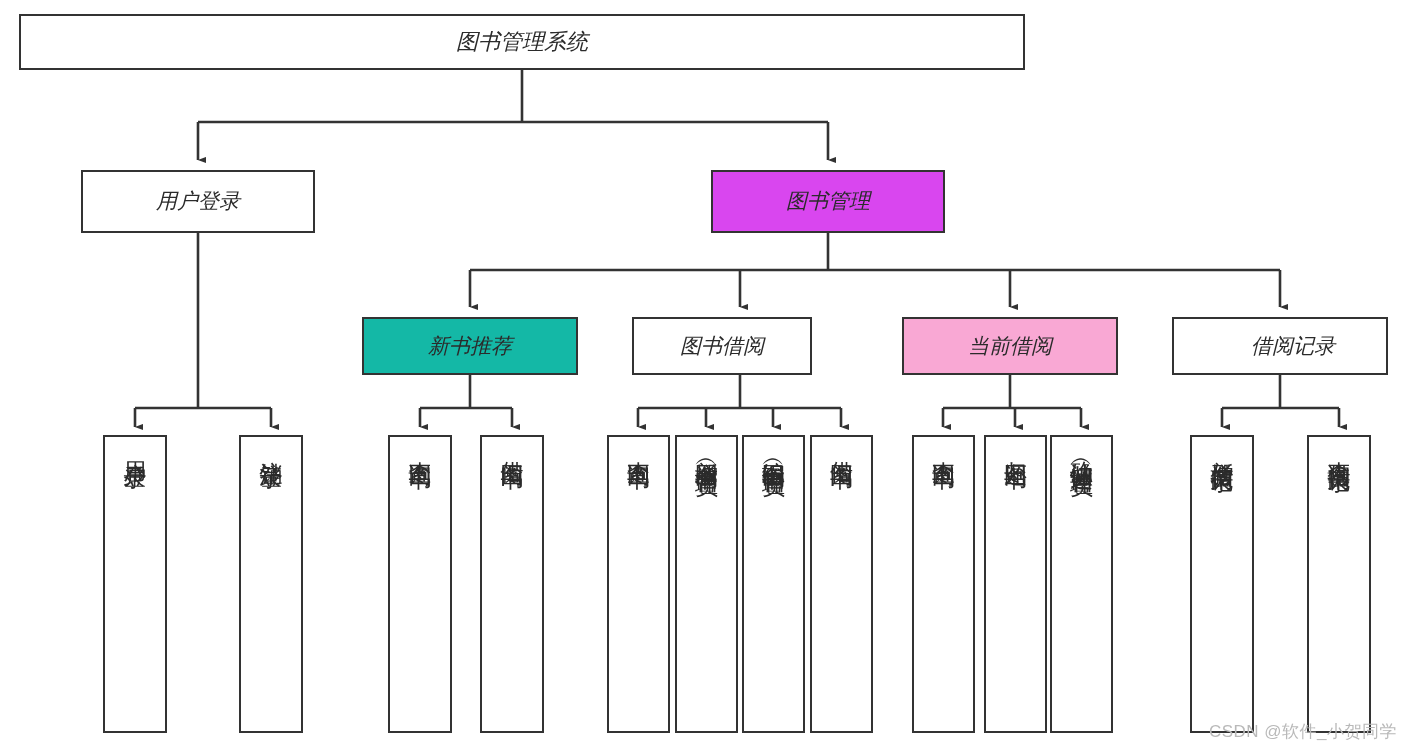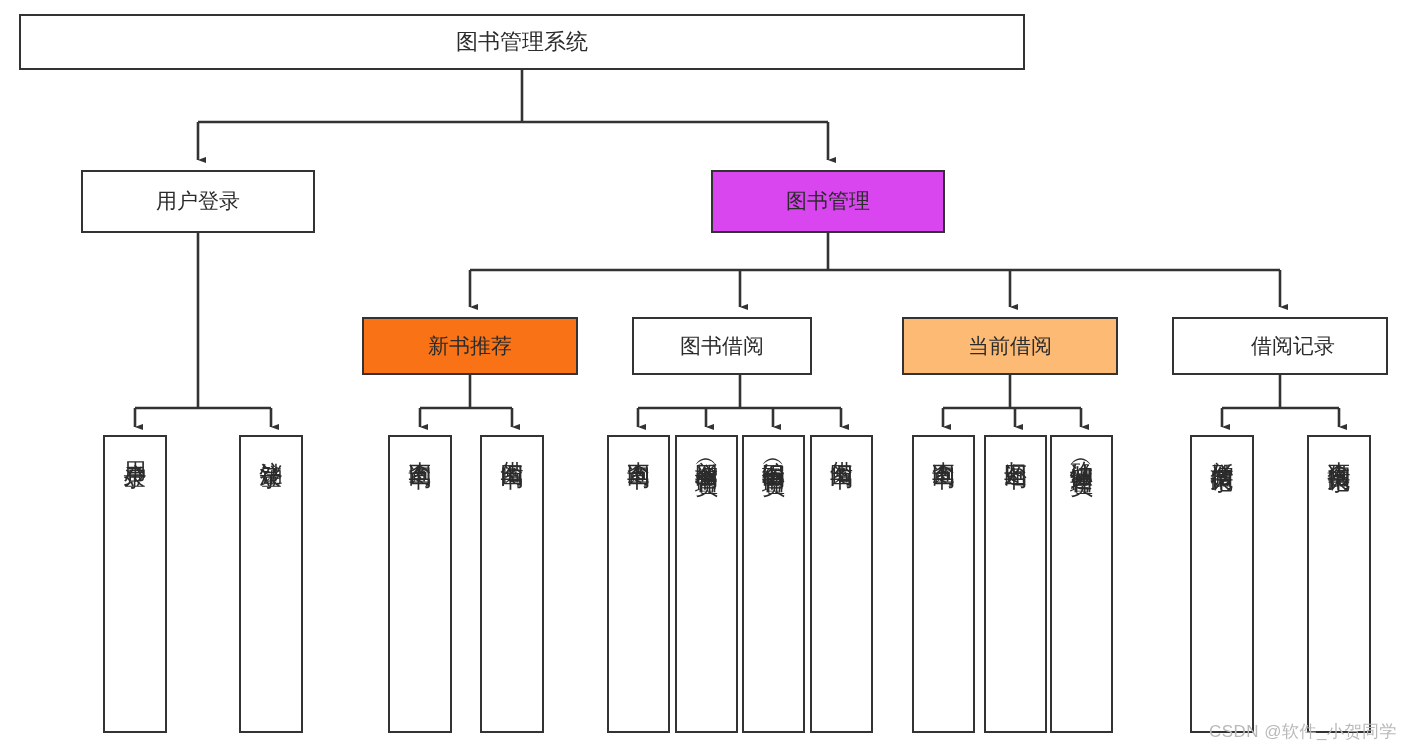--- a/index.html
+++ b/index.html
@@ -41,20 +41,21 @@
     display: block;
     text-align: center;
     line-height: 1.18;
     white-space: nowrap;
     color: #2b2b2b;
   }
   
   .node.horiz .node-label {
     font-size: 21px;
     writing-mode: horizontal-tb;
+    font-style: italic;
   }
   .node.root .node-label {
     font-size: 22px;
   }
   
   .node.leaf {
     align-items: flex-start;
     justify-content: center;
     padding-top: 6px;
   }
@@ -135,27 +136,27 @@
     <span class="node-label">图书管理系统</span>
   </div>
 
   <div class="node horiz" style="left: 81px; top: 170px; width: 234px; height: 63px; border-color: rgb(51, 51, 51); background: rgb(255, 255, 255);">
     <span class="node-label">用户登录</span>
   </div>
   <div class="node horiz" style="left: 711px; top: 170px; width: 234px; height: 63px; border-color: rgb(51, 51, 51); background: #d946ef;">
     <span class="node-label">图书管理</span>
   </div>
 
-  <div class="node horiz" style="left: 362px; top: 317px; width: 216px; height: 58px; border-color: rgb(51, 51, 51); background: #f97316;">
+  <div class="node horiz" style="left: 362px; top: 317px; width: 216px; height: 58px; border-color: rgb(51, 51, 51); background: #14b8a6;">
     <span class="node-label">新书推荐</span>
   </div>
   <div class="node horiz" style="left: 632px; top: 317px; width: 180px; height: 58px; border-color: rgb(51, 51, 51); background: rgb(255, 255, 255);">
     <span class="node-label">图书借阅</span>
   </div>
-  <div class="node horiz" style="left: 902px; top: 317px; width: 216px; height: 58px; border-color: rgb(51, 51, 51); background: #fdba74;">
+  <div class="node horiz" style="left: 902px; top: 317px; width: 216px; height: 58px; border-color: rgb(51, 51, 51); background: #f9a8d4;">
     <span class="node-label">当前借阅</span>
   </div>
   <div class="node horiz" style="left: 1172px; top: 317px; width: 216px; height: 58px; border-color: rgb(51, 51, 51); background: rgb(255, 255, 255); padding-left: 26px;">
     <span class="node-label">借阅记录</span>
   </div>
 
   <div class="node leaf" style="left: 103px; top: 435px; width: 64px; height: 298px; border-color: rgb(51, 51, 51); background: rgb(255, 255, 255);">
     <span class="node-label">用户登录</span>
   </div>
   <div class="node leaf" style="left: 239px; top: 435px; width: 64px; height: 298px; border-color: rgb(51, 51, 51); background: rgb(255, 255, 255);">

